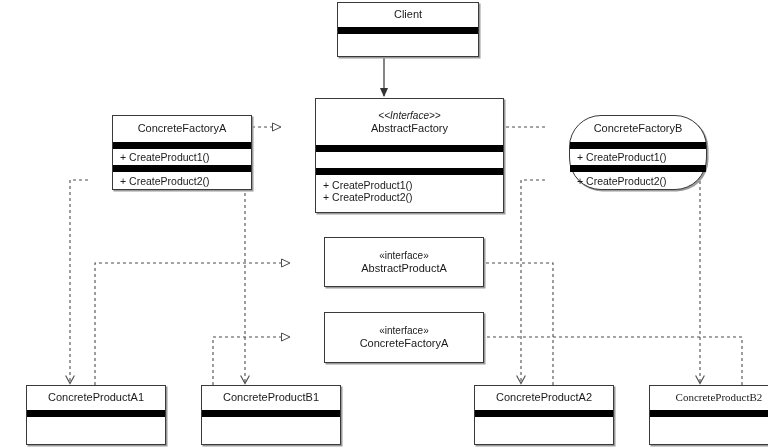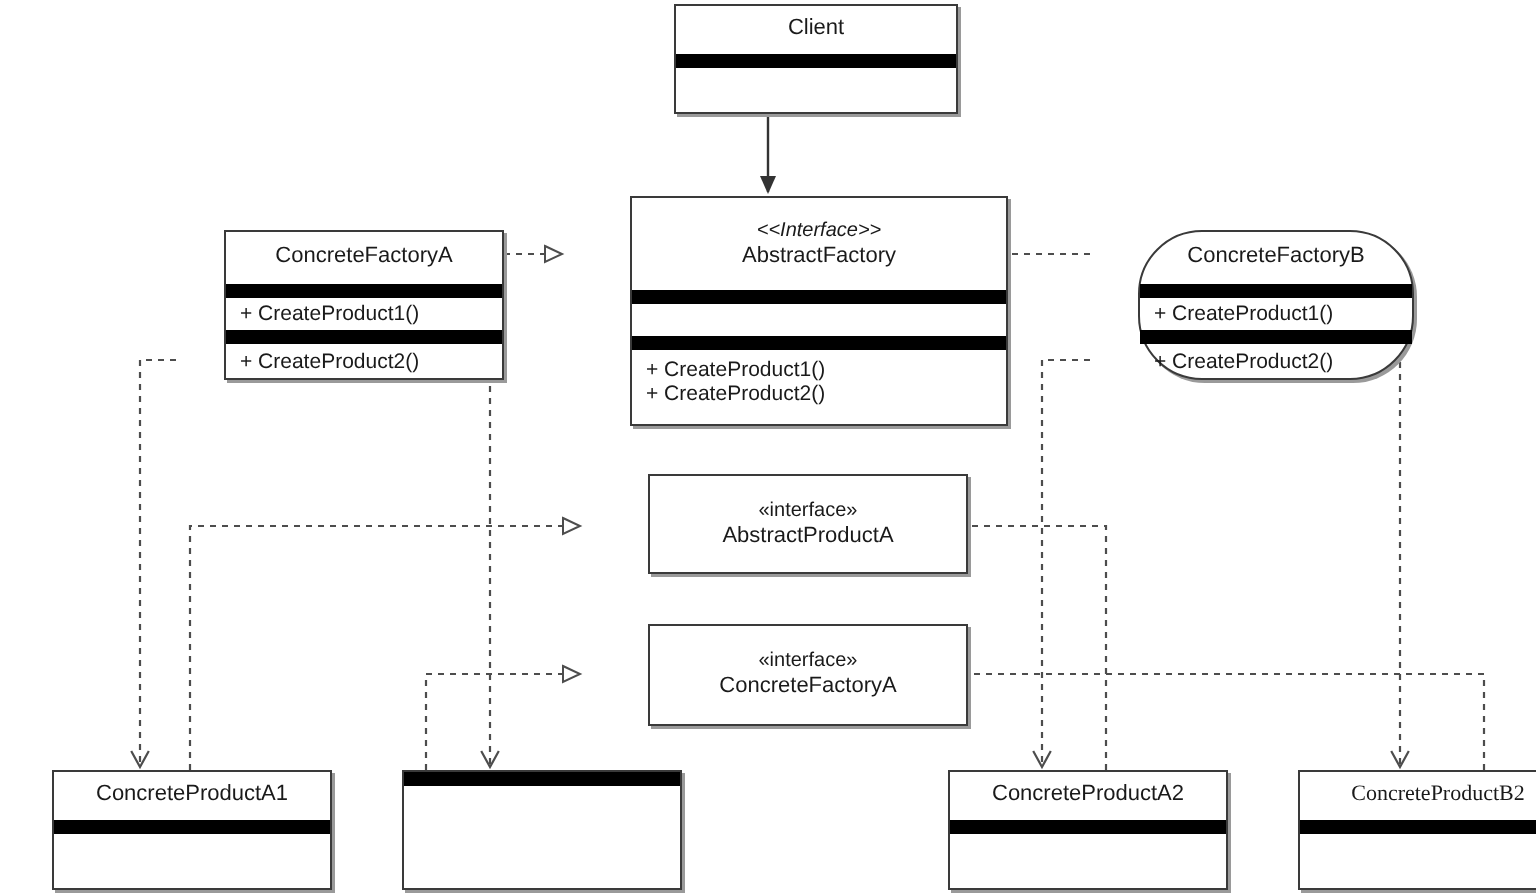--- a/index.html
+++ b/index.html
@@ -142,20 +142,23 @@
   </div>
 
   <div class="cls" style="left:2px;top:385px;width:140px;height:60px;">
     <div class="cmp cmp-title" style="height:24px;">
       <div class="nm">ConcreteProductA1</div>
     </div>
     <div class="cmp cmp-sep" style="height:34px;"></div>
   </div>
 
   <div class="cls" style="left:177px;top:385px;width:140px;height:60px;">
+    <div class="cmp cmp-title" style="height:24px;">
+      <div class="nm">ConcreteProductB1</div>
+    </div>
     <div class="cmp cmp-sep" style="height:34px;"></div>
   </div>
 
   <div class="cls" style="left:450px;top:385px;width:140px;height:60px;">
     <div class="cmp cmp-title" style="height:24px;align-items:center;">
       <div class="nm">ConcreteProductA2</div>
     </div>
     <div class="cmp cmp-sep" style="height:34px;"></div>
   </div>
 

